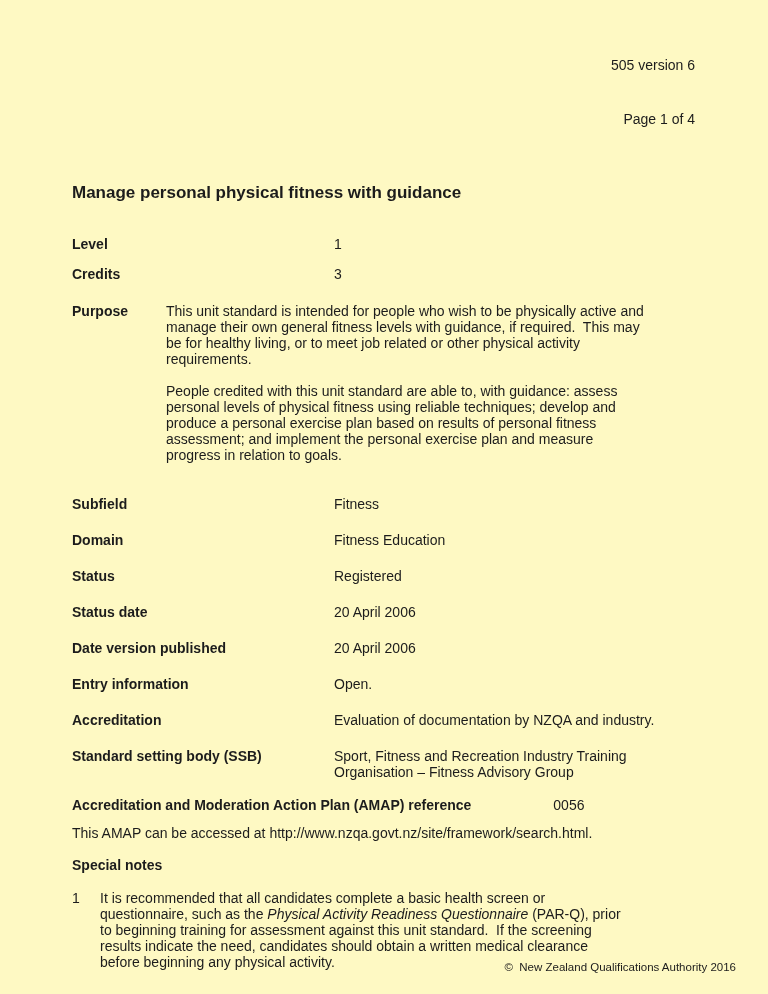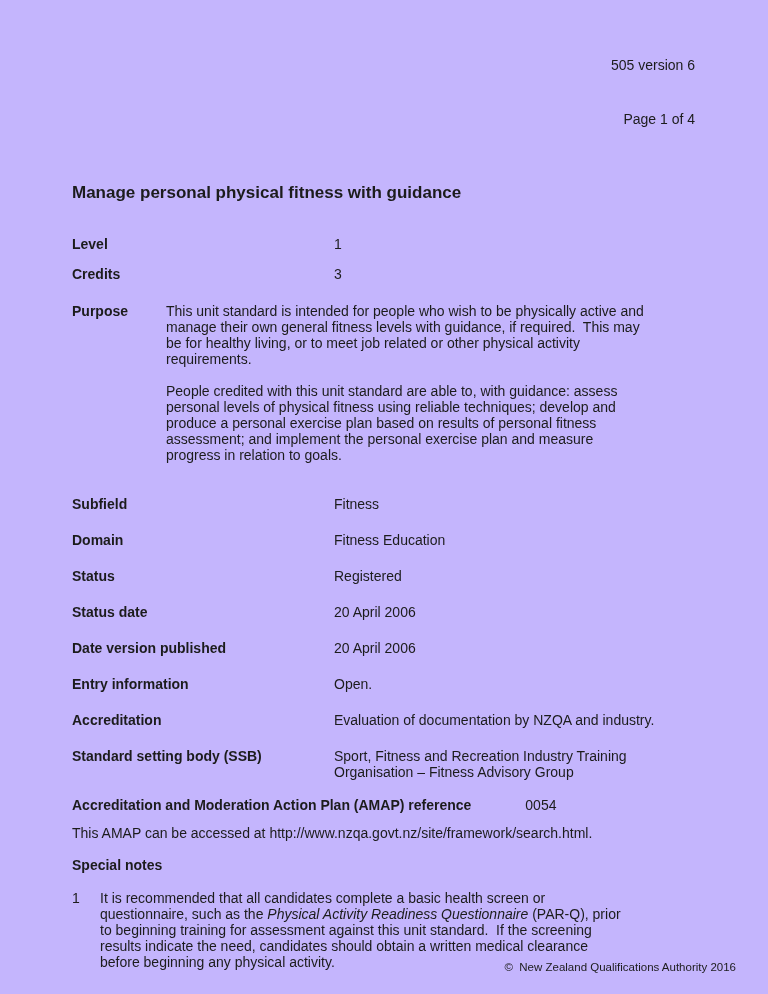--- a/index.html
+++ b/index.html
@@ -1,21 +1,21 @@
 <!DOCTYPE html>
 <html><head>
 <meta charset="utf-8">
 <style>
   * { margin: 0; padding: 0; box-sizing: border-box; }
   html, body { background: #ffffff; }
   .page {
     position: relative;
     width: 768px;
     height: 994px;
-    background: #c4b5fd;
+    background: #fef9c3;
     color: #1c1c1c;
     font-family: "Liberation Sans", sans-serif;
     font-size: 14px;
     line-height: 16px;
     overflow: hidden;
   }
   .content {
     padding: 20px 73px 0 72px;
   }
   .doc-header {
@@ -58,20 +58,21 @@
   .purpose-body p {
     white-space: pre-wrap;
   }
   .purpose-body p + p { margin-top: 16px; }
   .metadata-block { margin-top: 33px; }
   .metadata-block .field-row { margin-bottom: 20px; min-height: 16px; }
   .amap-row {
     display: flex;
     align-items: center;
     margin-top: -3px; 
+    gap: 28px;
   }
   .amap-row .amap-label { font-weight: bold; }
   .amap-row .amap-value { margin-left: 54px; }
   .amap-note { margin-top: 12px; white-space: pre-wrap; }
   .section-heading {
     margin-top: 16px;
     font-weight: bold;
   }
   .note-item {
     display: flex;
@@ -160,21 +161,21 @@
       </div>
       <div class="field-row">
         <div class="label">Standard setting body (SSB)</div>
         <div class="value">Sport, Fitness and Recreation Industry Training
 Organisation – Fitness Advisory Group</div>
       </div>
     </div>
 
     <div class="amap-row">
       <div class="amap-label">Accreditation and Moderation Action Plan (AMAP) reference</div>
-      <div class="amap-value">0054</div>
+      <div class="amap-value">0056</div>
     </div>
     <div class="amap-note">This AMAP can be accessed at http://www.nzqa.govt.nz/site/framework/search.html.</div>
 
     <div class="section-heading">Special notes</div>
 
     <div class="note-item">
       <div class="note-number">1</div>
       <div class="note-text"><span>It is recommended that all candidates complete a basic health screen or
 questionnaire, such as the </span><span class="italic">Physical Activity Readiness Questionnaire</span><span> (PAR-Q), prior
 to beginning training for assessment against this unit standard.  If the screening

